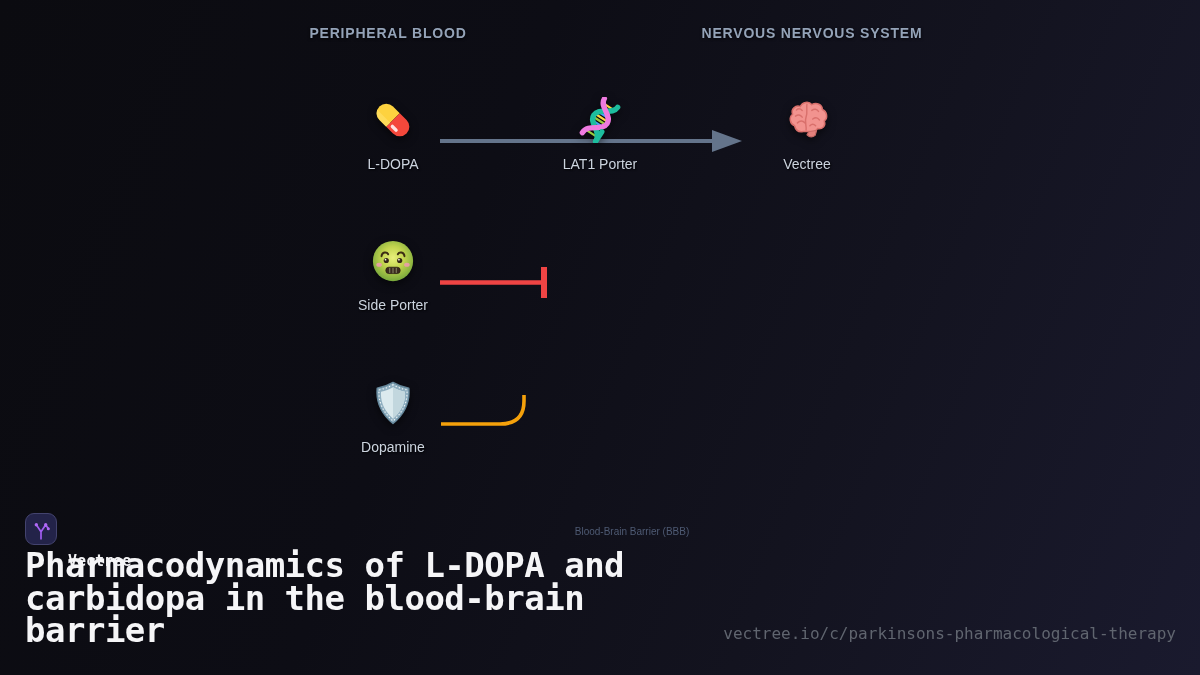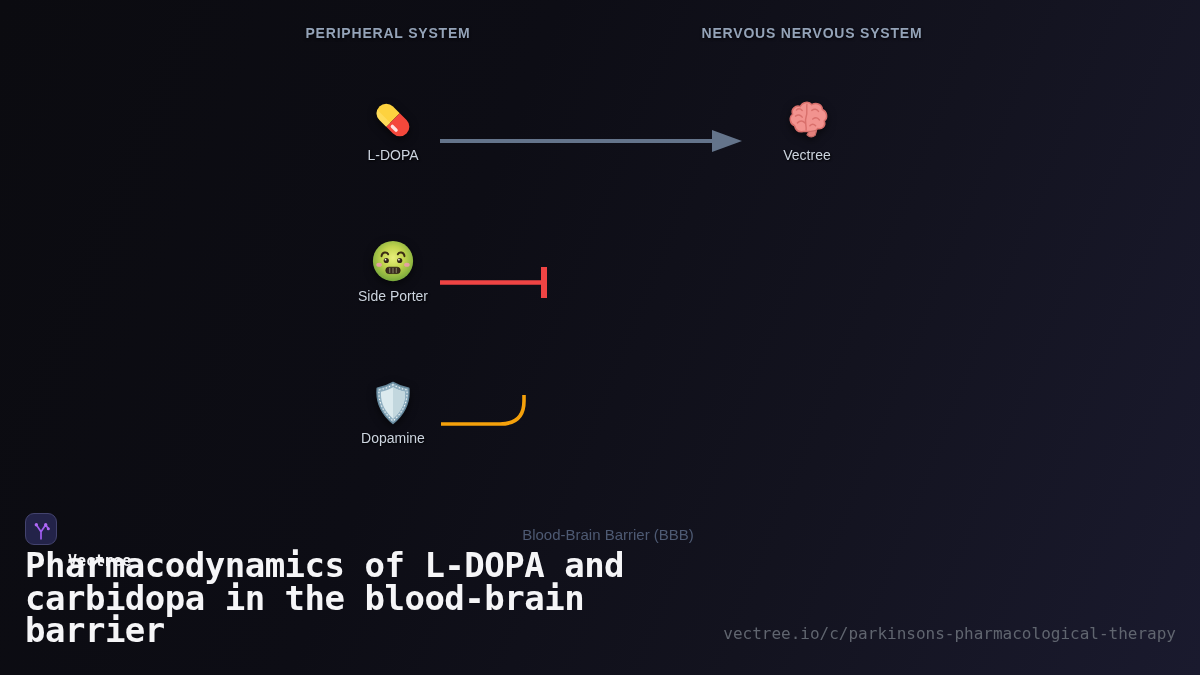--- a/index.html
+++ b/index.html
@@ -12,27 +12,27 @@
   .col-header {
     position:absolute; top:25px; transform:translateX(-50%);
     font-size:14px; font-weight:bold; letter-spacing:0.8px;
     color:#94a3b8; text-shadow:0 1px 3px rgba(0,0,0,.8); white-space:nowrap;
   }
   .node { position:absolute; width:140px; transform:translateX(-50%);
           display:flex; flex-direction:column; align-items:center; }
   .node .icon { width:46px; height:46px; filter:drop-shadow(0 3px 4px rgba(0,0,0,.55)); }
   .node .icon svg { display:block; }
   .node .label {
-    margin-top:4px; font-size:14px; color:#ccd4df; white-space:nowrap;
+    margin-top:13px; font-size:14px; color:#ccd4df; white-space:nowrap;
     text-shadow:1px 1px 2px rgba(0,0,0,.9);
   }
   .edge { position:absolute; }
   .bbb-label {
-    position:absolute; left:608px; top:526px; transform:translateX(-50%);
-    font-size:15px; color:#4e5a73; white-space:nowrap;
+    position:absolute; left:632px; top:526px; transform:translateX(-50%);
+    font-size:10px; color:#4e5a73; white-space:nowrap;
   }
   .logo-badge {
     position:absolute; left:25px; top:513px; width:32px; height:32px;
     background:#232349; border:1.5px solid #43436e; border-radius:9px;
     display:flex; align-items:center; justify-content:center;
   }
   .brand {
     position:absolute; left:68px; top:552px;
     font-family:"DejaVu Sans Mono", monospace; font-weight:bold;
     font-size:15px; color:#f2f2f4;
@@ -45,21 +45,21 @@
   .url {
     position:absolute; right:24px; top:624px;
     font-family:"DejaVu Sans Mono", monospace; font-size:16px; color:#60656f;
   }
 </style>
 </head>
 <body>
 
 <div class="canvas">
 
-  <div class="col-header" style="left:388px;">PERIPHERAL SYSTEM</div>
+  <div class="col-header" style="left:388px;">PERIPHERAL BLOOD</div>
   <div class="col-header" style="left:812px;">NERVOUS NERVOUS SYSTEM</div>
 
   <svg class="edge" style="left:440px; top:127px;" width="305" height="28" viewBox="0 0 305 28">
     <line x1="0" y1="14" x2="274" y2="14" stroke-width="4" stroke="#64748b"></line>
     <polygon points="272,3 272,25 302,14" fill="#64748b"></polygon>
   </svg>
 
   <svg class="edge" style="left:440px; top:264px;" width="110" height="36" viewBox="0 0 110 36">
     <line x1="0" y1="18.5" x2="102" y2="18.5" stroke-width="4.5" stroke="#ef4444"></line>
     <rect x="101" y="3" width="6" height="31" fill="#ef4444"></rect>
@@ -76,20 +76,38 @@
           <path d="M14,24 V14 a10,10 0 0 1 20,0 V24 Z" fill="#fdd23f"></path>
           <path d="M14,24 H34 V34 a10,10 0 0 1 -20,0 Z" fill="#f4483b"></path>
           <path d="M14,24 V14 a10,10 0 0 1 6,-9.2 V24 Z" fill="#ffe16a" opacity="0.6"></path>
           <rect x="17" y="26.5" width="3.6" height="9" rx="1.8" fill="#ffffff" opacity="0.85"></rect>
         </g>
       </svg>
     </div>
     <div class="label">L-DOPA</div>
   </div>
 
+  <div class="node" style="left:600px; top:97px;">
+    <div class="icon">
+      <svg viewBox="0 0 48 48" width="46" height="46">
+        <g transform="translate(24,24) rotate(33) scale(0.92) translate(-24,-24)" stroke-linecap="round">
+          <line x1="17" y1="6" x2="31" y2="6" stroke="#ffd740" stroke-width="2.5"></line>
+          <line x1="16" y1="17" x2="32" y2="17" stroke="#42a5f5" stroke-width="2.6"></line>
+          <line x1="15" y1="21" x2="33" y2="21" stroke="#ffd740" stroke-width="2.6"></line>
+          <line x1="15" y1="25" x2="33" y2="25" stroke="#9ccc3f" stroke-width="2.6"></line>
+          <line x1="16" y1="29" x2="32" y2="29" stroke="#42a5f5" stroke-width="2.6"></line>
+          <line x1="17" y1="42" x2="31" y2="42" stroke="#9ccc3f" stroke-width="2.5"></line>
+          <path d="M33,1 C33,12 15,12 15,23 C15,34 33,34 33,47" fill="none" stroke="#1dbd9e" stroke-width="6"></path>
+          <path d="M15,1 C15,12 33,12 33,23 C33,34 15,34 15,47" fill="none" stroke="#ef7ae0" stroke-width="6"></path>
+          <path d="M33,34 C33,40 33,43 33,47" fill="none" stroke="#1dbd9e" stroke-width="6"></path>
+        </g>
+      </svg>
+    </div>
+    <div class="label">LAT1 Porter</div>
+  </div>
 
   <div class="node" style="left:807px; top:97px;">
     <div class="icon">
       <svg viewBox="0 0 48 48" width="46" height="46">
         <path d="M11,30 C6,28 5,21 9,18 C7,13 12,8 17,10 C19,5 26,4 29,8 C34,5 40,8 40,13 C45,15 46,22 42,25 C44,30 40,34 35,33 C33,36 29,38 26,36 L20,36 C15,37 12,34 11,30 Z" fill="#f2938f" stroke="#d9706c" stroke-width="1.6" stroke-linejoin="round"></path>
         <path d="M24,7 C23,12 25,16 23,21 C21,26 24,30 23,35" fill="none" stroke="#d9706c" stroke-width="1.5"></path>
         <path d="M12,20 q4,-3 7,1 M14,27 q4,-4 8,0 M29,14 q4,-3 7,1 M30,23 q4,-3 7,1 M27,30 q3,-3 6,0 M13,13.5 q3,-2.5 6,0.5" fill="none" stroke="#d9706c" stroke-width="1.5" stroke-linecap="round"></path>
         <path d="M26,36 l8,-1 l-1.5,5 q-4.5,3.5 -8.5,-0.5 Z" fill="#e3807c" stroke="#c96a66" stroke-width="1.2" stroke-linejoin="round"></path>
       </svg>
     </div>

